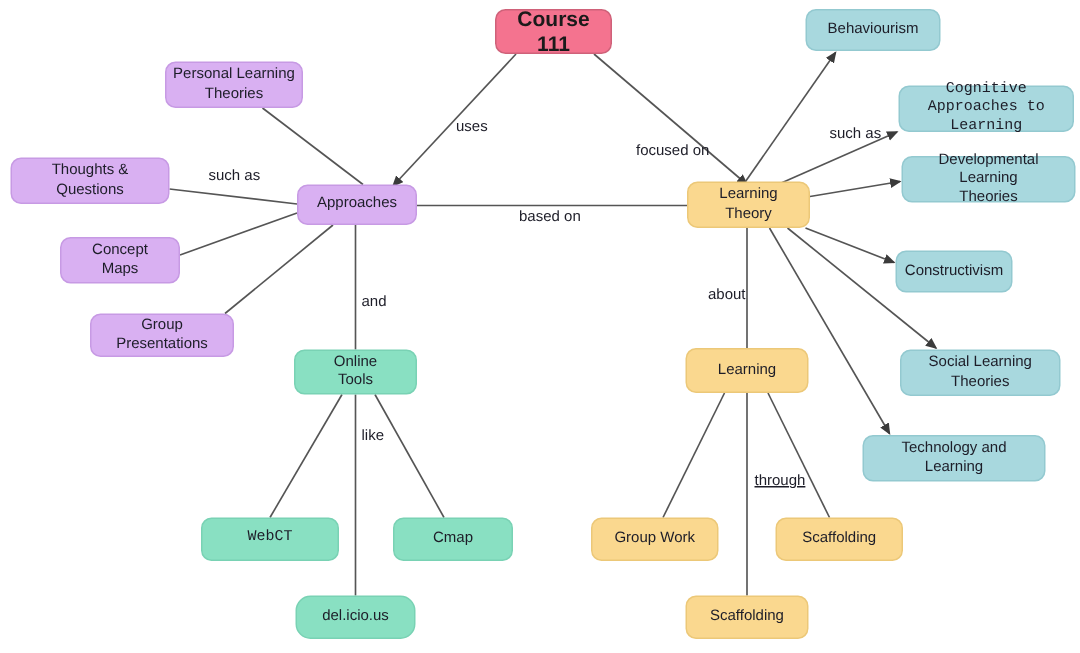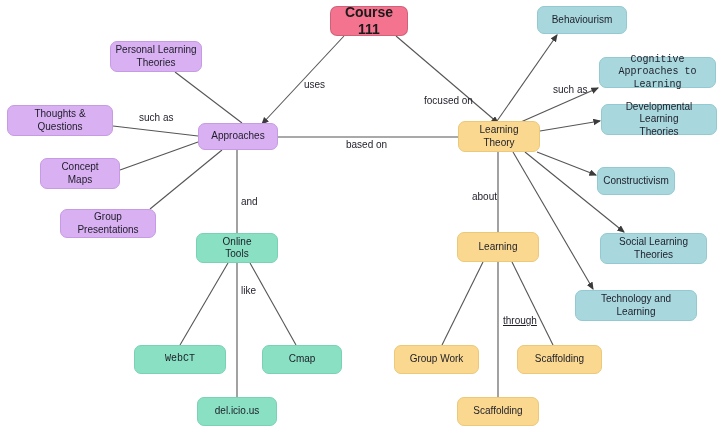--- a/index.html
+++ b/index.html
@@ -111,21 +111,21 @@
       <div class="node purple" style="left: 7px; top: 105px; width: 106px; height: 31px;">Thoughts &amp;
 Questions</div>
       <div class="node purple" style="left: 40px; top: 158px; width: 80px; height: 31px;">Concept
 Maps</div>
       <div class="node purple" style="left: 60px; top: 209px; width: 96px; height: 29px;">Group Presentations</div>
       <div class="node purple" style="left: 198px; top: 123px; width: 80px; height: 27px;">Approaches</div>
       <div class="node green" style="left: 196px; top: 233px; width: 82px; height: 30px;">Online
 Tools</div>
       <div class="node green" style="left: 134px; top: 345px; width: 92px; height: 29px; font-family: Liberation Mono, monospace;">WebCT</div>
       <div class="node green" style="left: 262px; top: 345px; width: 80px; height: 29px;">Cmap</div>
-      <div class="node green" style="left: 197px; top: 397px; width: 80px; height: 29px;">del.icio.us</div>
+      <div class="node green" style="left: 197px; top: 397px; width: 80px; height: 29px; border-radius: 10px;">del.icio.us</div>
       <div class="node orange" style="left: 458px; top: 121px; width: 82px; height: 31px;">Learning
 Theory</div>
       <div class="node teal" style="left: 537px; top: 6px; width: 90px; height: 28px;">Behaviourism</div>
       <div class="node teal" style="left: 599px; top: 57px; width: 117px; height: 31px; font-family: Liberation Mono, monospace;">Cognitive Approaches to
 Learning</div>
       <div class="node teal" style="left: 601px; top: 104px; width: 116px; height: 31px;">Developmental Learning
 Theories</div>
       <div class="node teal" style="left: 597px; top: 167px; width: 78px; height: 28px;">Constructivism</div>
       <div class="node teal" style="left: 600px; top: 233px; width: 107px; height: 31px;">Social Learning
 Theories</div>

